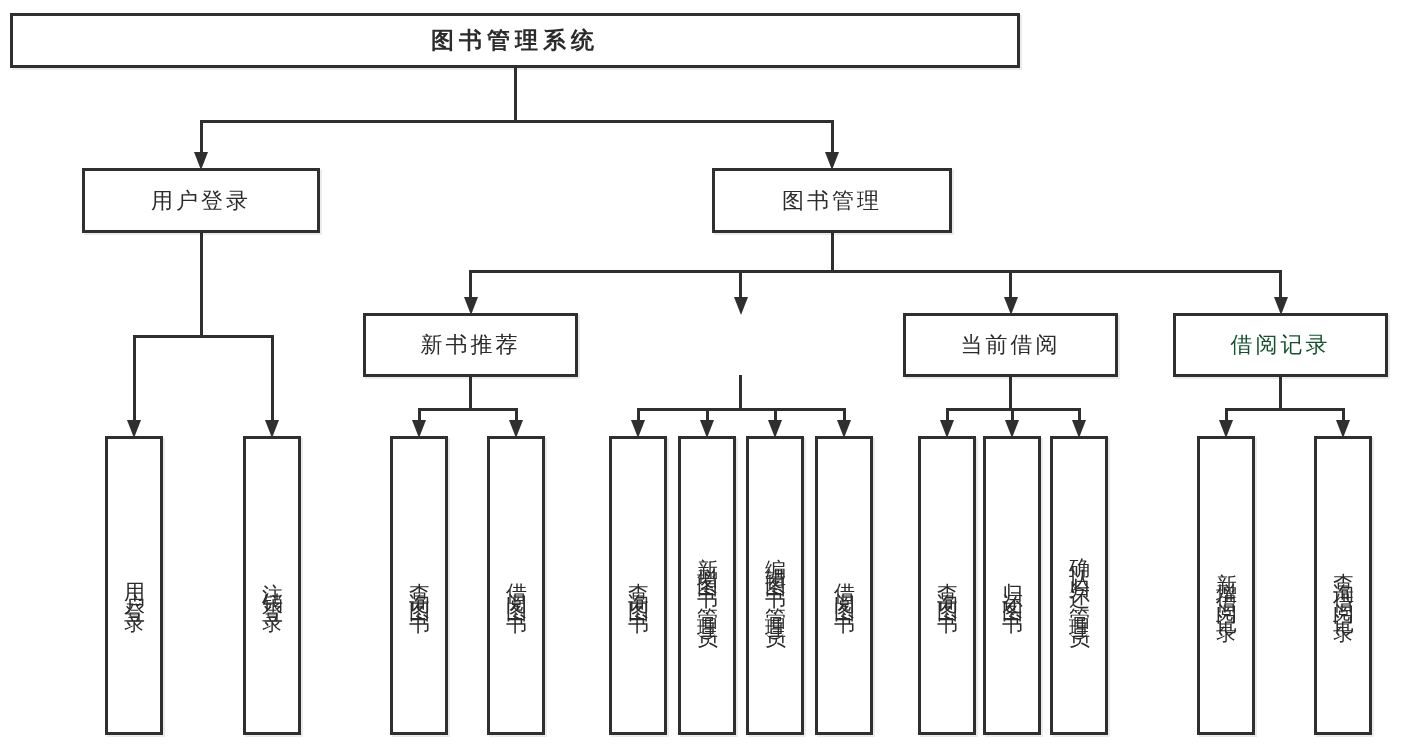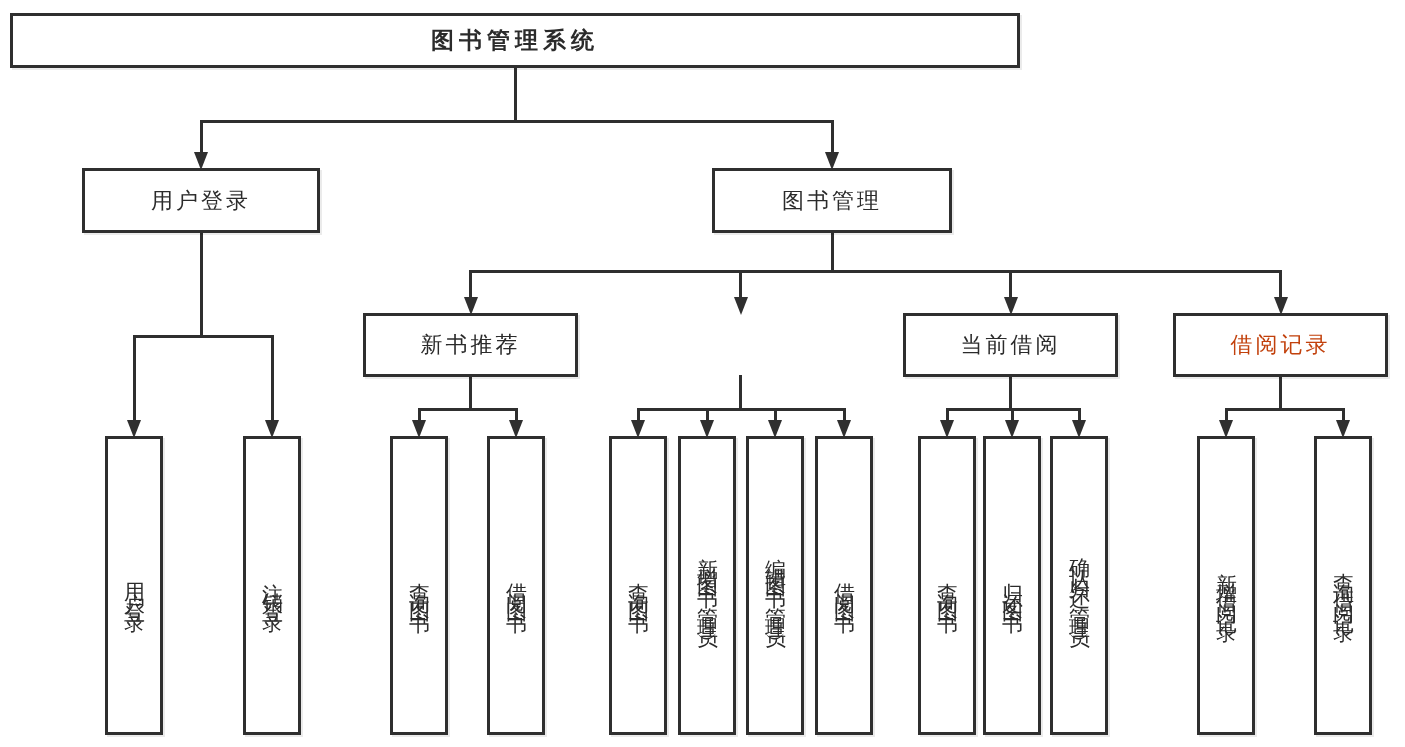--- a/index.html
+++ b/index.html
@@ -52,21 +52,21 @@
   <div class="box" id="l3-0" style="border-color: rgb(47, 47, 47); color: rgb(43, 43, 43);">
     <span class="hlabel">新书推荐</span>
   </div>
 
   <div class="box" id="l2-1" style="border-color: rgb(47, 47, 47); color: rgb(43, 43, 43);">
     <span class="hlabel">图书管理</span>
   </div>
   <div class="box" id="l3-2" style="border-color: rgb(47, 47, 47); color: rgb(43, 43, 43);">
     <span class="hlabel">当前借阅</span>
   </div>
-  <div class="box" id="l3-3" style="border-color: rgb(47, 47, 47); color: #c2410c;">
+  <div class="box" id="l3-3" style="border-color: rgb(47, 47, 47); color: #14532d;">
     <span class="hlabel">借阅记录</span>
   </div>
 
   <div class="box leaf" id="g1-0" style="border-color: rgb(47, 47, 47); color: rgb(43, 43, 43);">
     <span class="vtext">用户登录</span>
   </div>
   <div class="box leaf" id="g1-1" style="border-color: rgb(47, 47, 47); color: rgb(43, 43, 43);">
     <span class="vtext">注销登录</span>
   </div>
 

